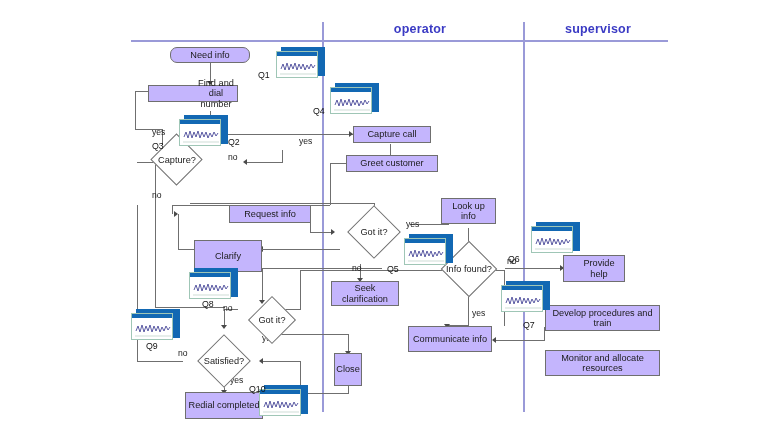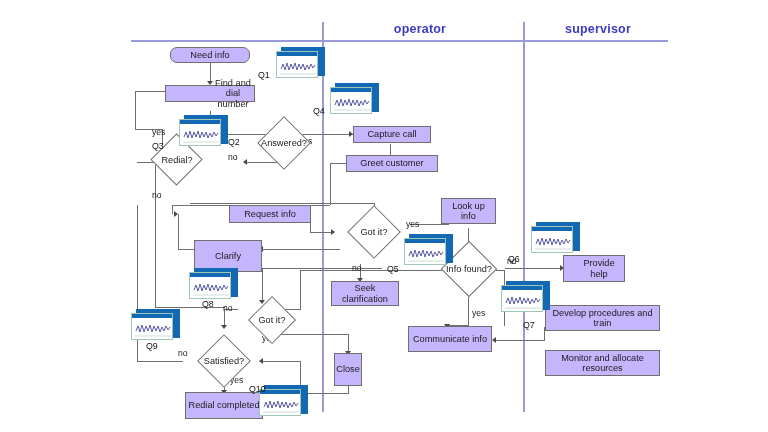--- a/index.html
+++ b/index.html
@@ -177,31 +177,27 @@
   <div class="elbl" style="left:352px;top:263px;">no</div>
   <div class="elbl" style="left:507px;top:256px;">no</div>
   <div class="elbl" style="left:472px;top:308px;">yes</div>
   <div class="elbl" style="left:223px;top:303px;">no</div>
   <div class="elbl" style="left:262px;top:333px;">yes</div>
   <div class="elbl" style="left:178px;top:348px;">no</div>
   <div class="elbl" style="left:230px;top:375px;">yes</div>
 
   <div class="node round" style="left:170px;top:47px;width:80px;height:16px;">Need info</div>
 
-  <div class="node" style="left:165px;top:85px;width:90px;height:17px;padding-left:48px;">Find and dial number</div>
+  <div class="node" style="left:148px;top:85px;width:90px;height:17px;padding-left:48px;">Find and dial number</div>
 
   <div class="dia" style="left:140px;top:141px;width:74px;height:37px;">
     <div class="shape" style="left:18px;top:0px;width:37px;height:37px;"></div>
-    <div class="txt">Redial?</div>
-  </div>
-
-  <div class="dia" style="left:246px;top:124px;width:76px;height:38px;">
-    <div class="shape" style="left:19px;top:0px;width:38px;height:38px;"></div>
-    <div class="txt">Answered?</div>
-  </div>
+    <div class="txt">Capture?</div>
+  </div>
+
 
   <div class="node" style="left:353px;top:126px;width:78px;height:17px;">Capture call</div>
 
   <div class="node" style="left:346px;top:155px;width:92px;height:17px;">Greet customer</div>
 
   <div class="node" style="left:229px;top:205px;width:82px;height:18px;">Request info</div>
 
   <div class="node" style="left:194px;top:240px;width:68px;height:32px;">Clarify</div>
 
   <div class="dia" style="left:336px;top:213px;width:76px;height:38px;">

